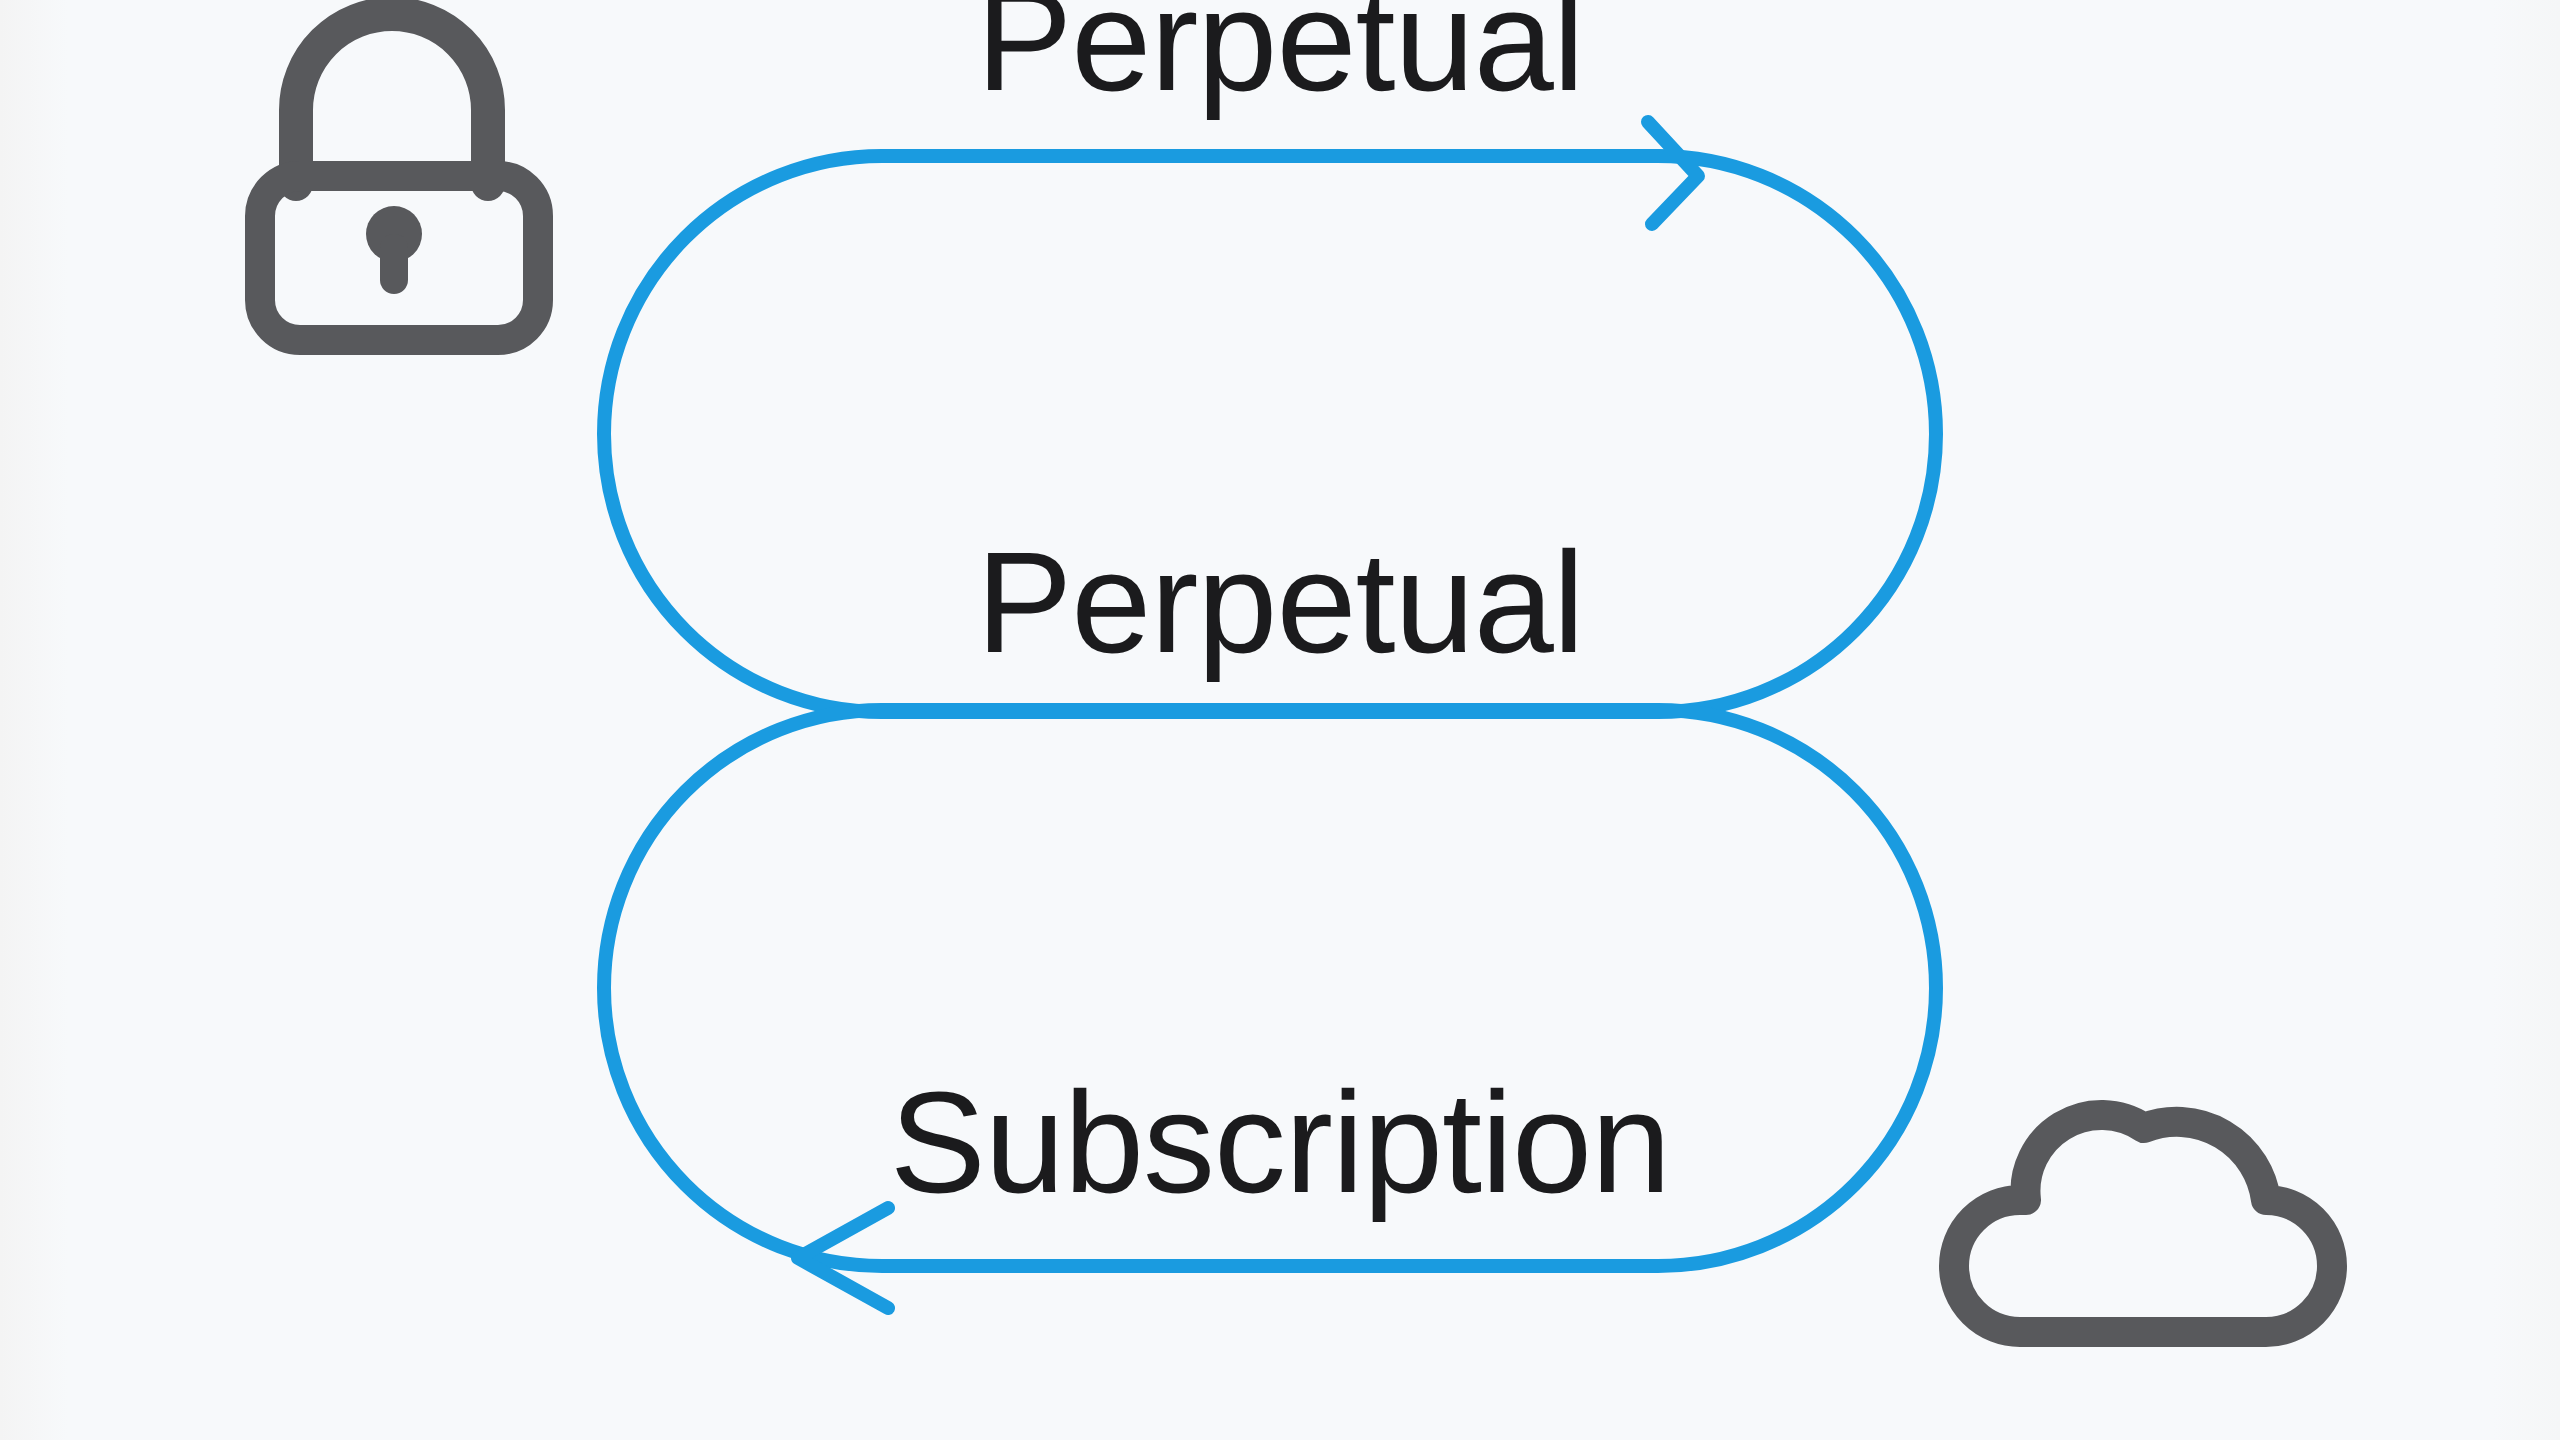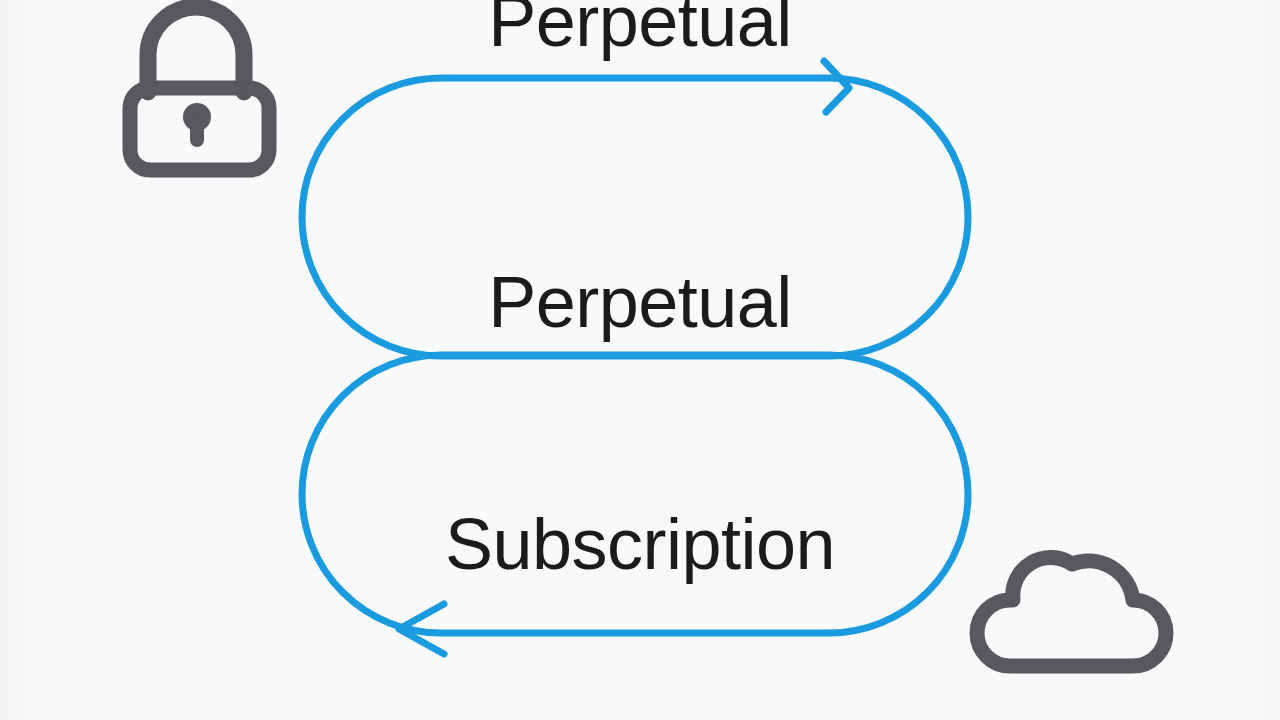--- a/index.html
+++ b/index.html
@@ -46,21 +46,21 @@
   }
   #label-middle {
     left: 0;
     width: 1280px;
     top: 266px;
     font-size: 72px;
   }
   #label-bottom {
     left: 0;
     width: 1280px;
-    top: 508px;
+    top: 536px;
     font-size: 72px;
   }
 </style>
 </head>
 <body>
 
 <div id="stage">
 
   <svg class="layer" viewBox="0 0 1280 720" width="1280" height="720" xmlns="http://www.w3.org/2000/svg" aria-hidden="true">
 

